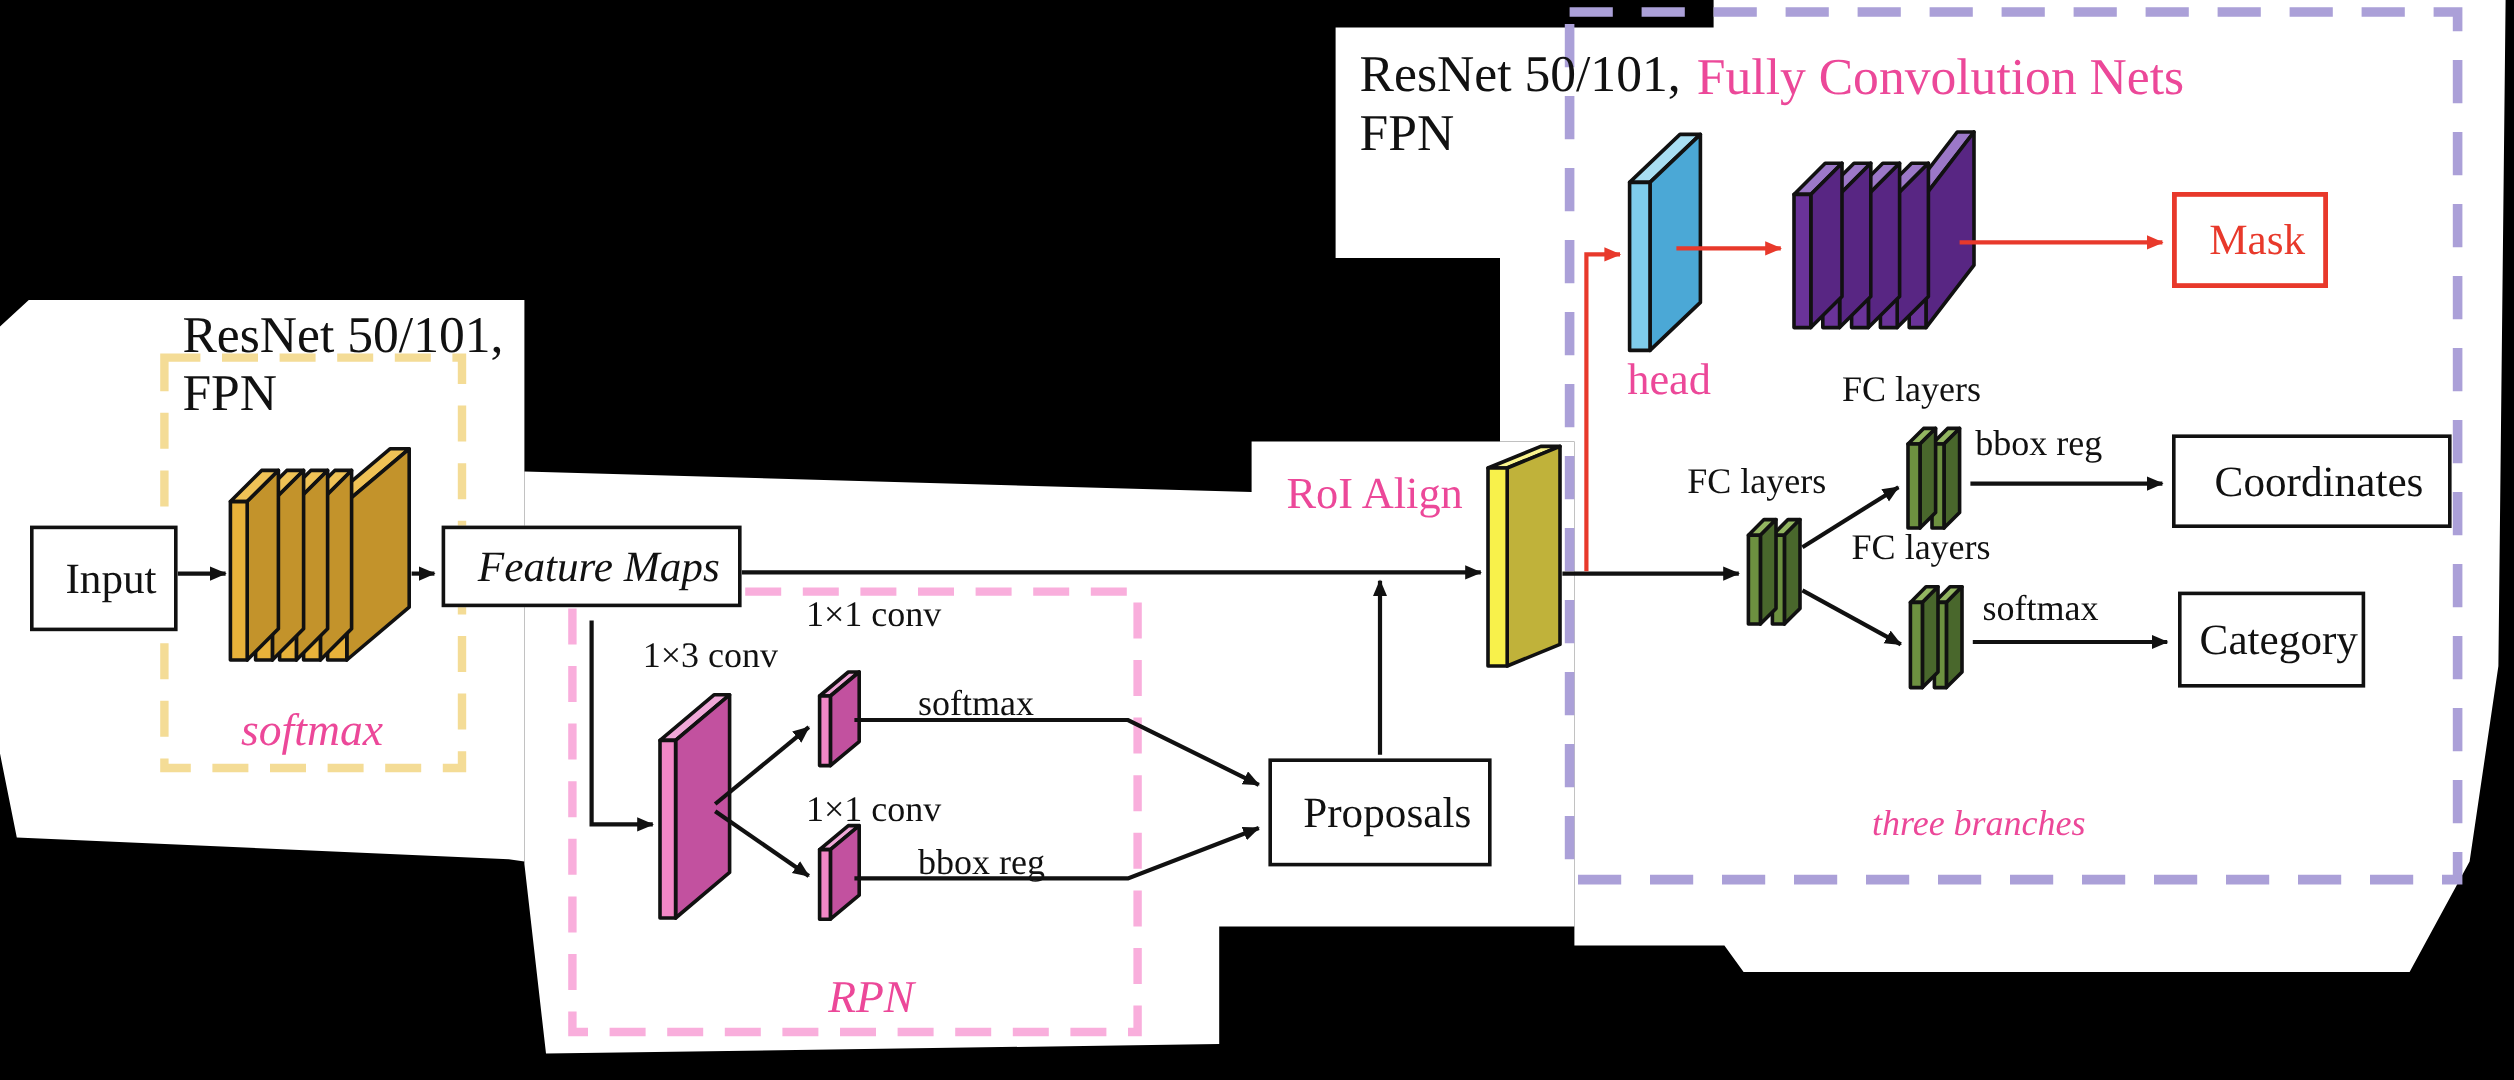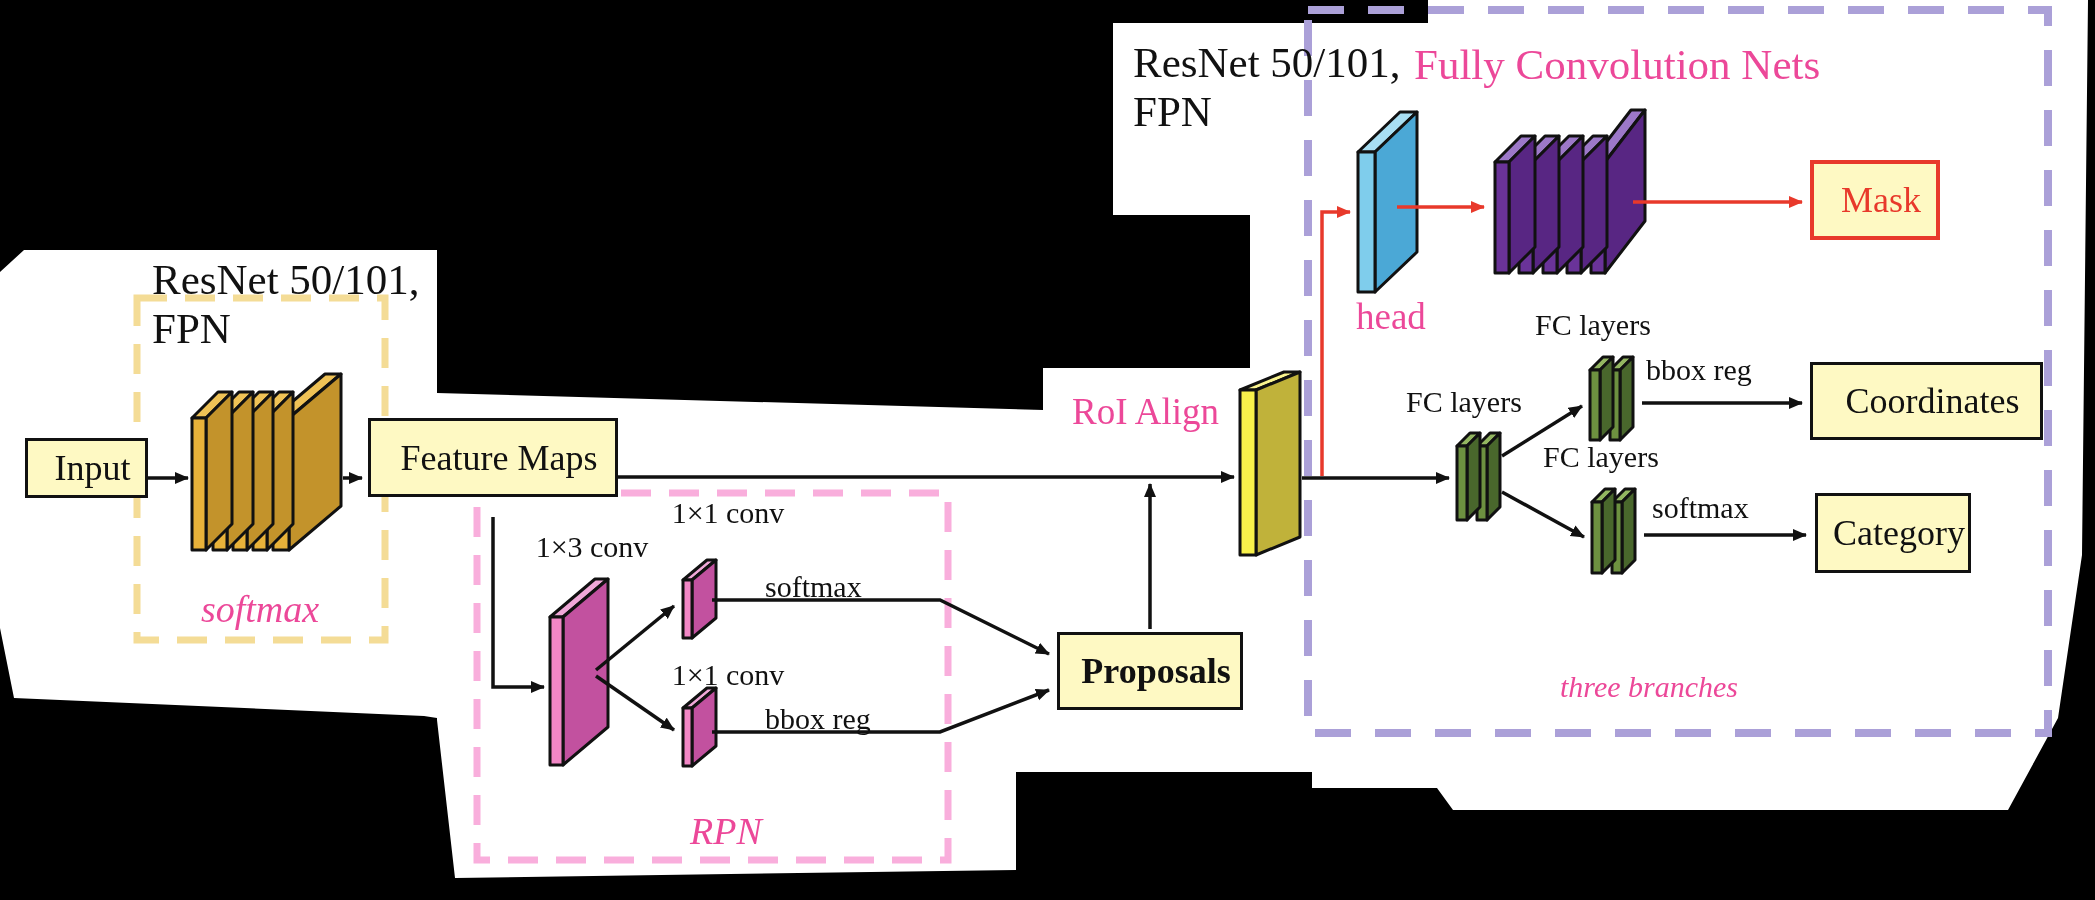--- a/index.html
+++ b/index.html
@@ -1,20 +1,20 @@
 <!DOCTYPE html>
 <html><head>
 <meta charset="utf-8">
 <style>
   html,body{margin:0;padding:0;background:#000;}
   #stage{position:relative;width:2095px;height:900px;background:#000;overflow:hidden;
          font-family:"Liberation Serif", serif;}
   #bg{position:absolute;left:0;top:0;z-index:0;}
   .lbl{position:absolute;z-index:2;color:#111;font-size:30px;white-space:nowrap;line-height:1.15;}
-  .box{position:absolute;z-index:2;background:#fef9c3;border:3px solid #111;display:flex;
+  .box{position:absolute;z-index:2;background:#ffffff;border:3px solid #111;display:flex;
        align-items:center;justify-content:center;font-size:36px;color:#111;box-sizing:border-box;padding-left:12px;}
   .red{color:#ec4899;}
   .it{font-style:italic;}
   .big{font-size:43px;}
   .ctr{text-align:center;}
   .maskbox{border:4px solid #e8392b;color:#e8392b;}
 </style>
 </head>
 <body>
 
@@ -125,23 +125,23 @@
         <polyline points="1642,403 1802,403" fill="none" stroke="#111111" stroke-width="3.5" marker-end="url(#ah-black)"></polyline>
         <polyline points="1644,535 1806,535" fill="none" stroke="#111111" stroke-width="3.5" marker-end="url(#ah-black)"></polyline>
       </g>
       <g>
         <polyline points="1322,476 1322,212 1350,212" fill="none" stroke="#e8392b" stroke-width="3.5" marker-end="url(#ah-red)"></polyline>
         <polyline points="1397,207 1484,207" fill="none" stroke="#e8392b" stroke-width="3.5" marker-end="url(#ah-red)"></polyline>
         <polyline points="1633,202 1802,202" fill="none" stroke="#e8392b" stroke-width="3.5" marker-end="url(#ah-red)"></polyline>
       </g>
     </svg>
 
-  <div class="box" style="left:25px;top:438px;width:123px;height:60px;">Input</div>
-  <div class="box" style="left:368px;top:418px;width:250px;height:79px;">Feature Maps</div>
-  <div class="box" style="left:1057px;top:632px;width:186px;height:78px;font-weight:bold;">Proposals</div>
+  <div class="box" style="left:25px;top:438px;width:123px;height:88px;">Input</div>
+  <div class="box" style="left:368px;top:438px;width:250px;height:68px;font-style:italic;">Feature Maps</div>
+  <div class="box" style="left:1057px;top:632px;width:186px;height:90px;">Proposals</div>
   <div class="box" style="left:1810px;top:362px;width:233px;height:78px;text-align:center;">Coordinates</div>
   <div class="box" style="left:1815px;top:493px;width:156px;height:80px;">Category</div>
   <div class="box maskbox" style="left:1810px;top:160px;width:130px;height:80px;">Mask</div>
 
   <div class="lbl big" style="left:152px;top:255px;">
     <div>ResNet 50/101,</div>
     <div>FPN</div>
   </div>
 
   <div class="lbl big" style="left:1133px;top:38px;">

